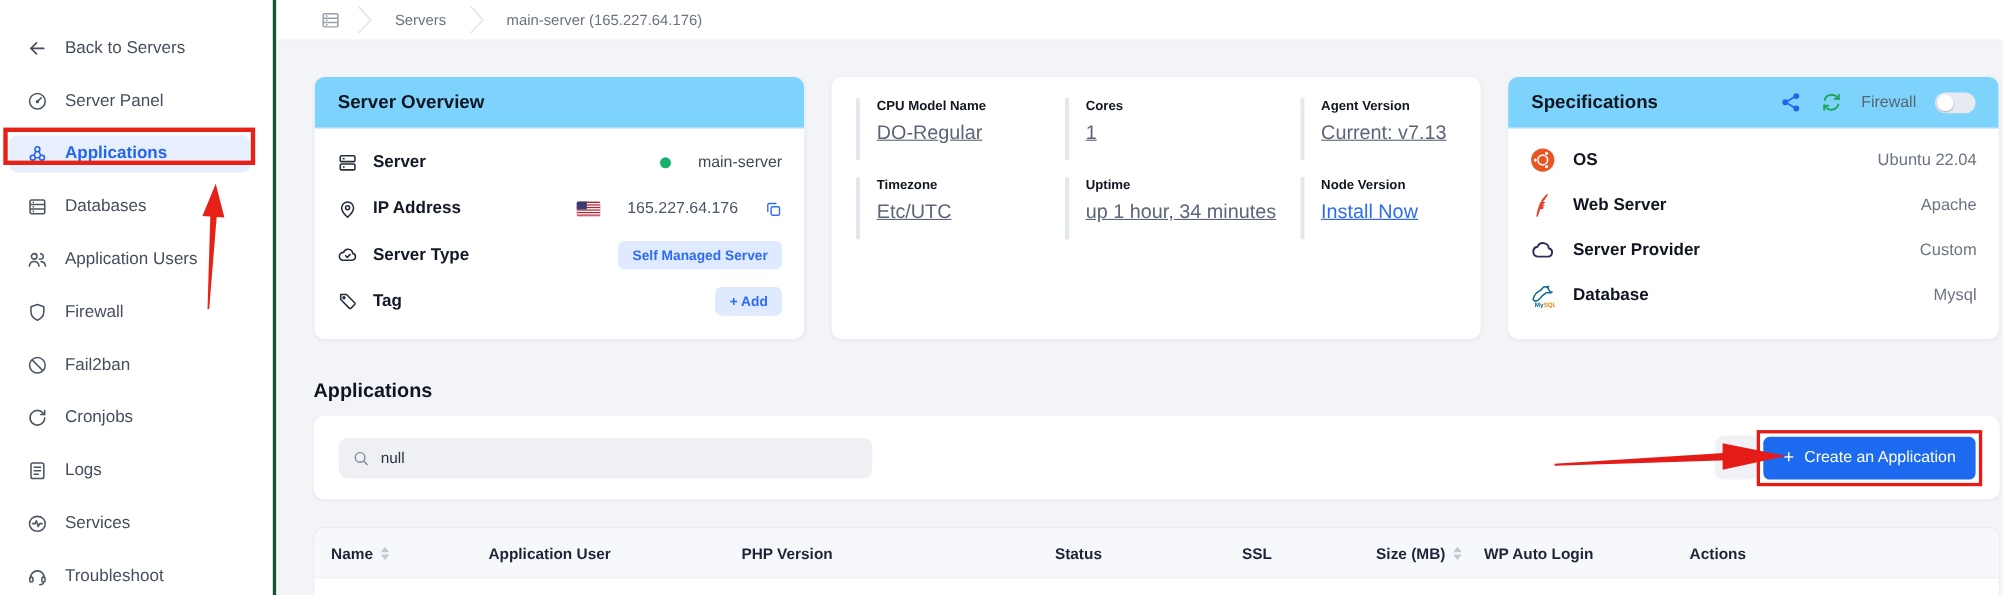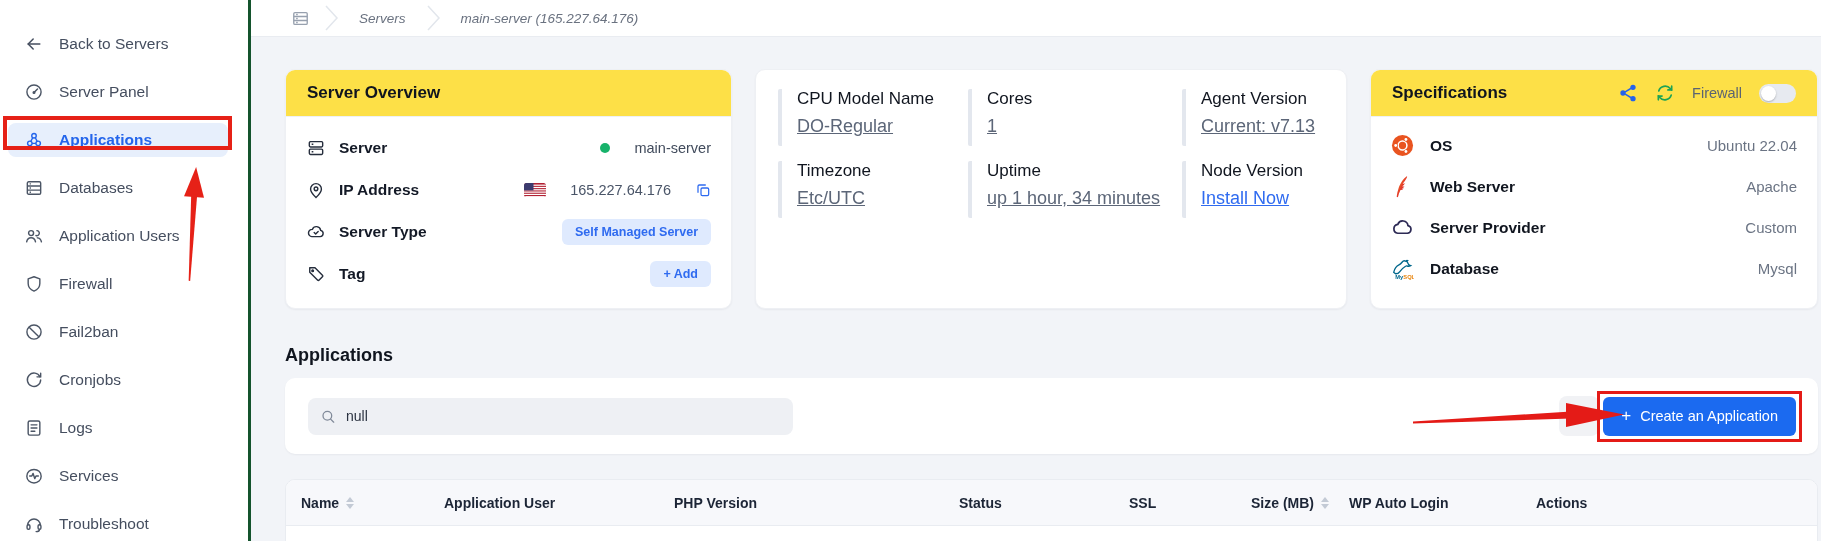--- a/index.html
+++ b/index.html
@@ -18,27 +18,27 @@
   .active-wrap { position:relative; }
   .red-box { position:absolute; left:3px; right:16px; top:-7px; bottom:7px;
              border:4px solid #e62117; pointer-events:none; }
   .red-arrow-v { position:absolute; left:180px; top:167px; pointer-events:none; }
 
   
   .main { flex:1; display:flex; flex-direction:column; min-width:0; }
   .breadcrumb { height:37px; background:#ffffff; border-bottom:1px solid #e9ecf1;
                 display:flex; align-items:center; padding-left:40px; gap:14px;
                 color:#6a7280; font-size:13.5px; flex:none; }
-  .crumb { padding:0 6px;font-style:italic; }
+  .crumb { padding:0 6px; }
   .content { flex:1; padding:32px 3px 0 34px; overflow:hidden; }
 
   .cards { display:flex; gap:23px; }
   .card { background:#ffffff; border-radius:10px; box-shadow:0 1px 2px rgba(16,24,40,.05);
           height:240px; overflow:hidden; border:1px solid #eef0f4; }
-  .card-hd { height:47px; background:#fde047; border-bottom:1px solid #eef1f5;
+  .card-hd { height:47px; background:#7dd3fc; border-bottom:1px solid #eef1f5;
              display:flex; align-items:center; padding:0 21px; font-size:17px;
              font-weight:700; color:#10151f; }
   .card-ov { width:447px; flex:none; }
   .card-cfg { width:592px; flex:none; }
   .card-spec { flex:1; }
 
   
   .ov-body { padding:10px 20px 0 20px; }
   .ov-row { height:42px; display:flex; align-items:center; }
   .ov-label { display:flex; align-items:center; gap:13px; font-size:15.5px;
@@ -47,21 +47,21 @@
             font-size:14.5px; color:#414b5c; font-weight:500;text-align:right; }
   .dot { width:10px; height:10px; border-radius:50%; background:#17b26a; }
   .flag { width:22px; height:14px; border-radius:2.5px; overflow:hidden; display:inline-flex; }
   .badge { background:#dfeafe; color:#2f6bf0; font-size:12.5px; font-weight:700;
            padding:6px 13px; border-radius:6px; cursor:pointer; }
 
   
   .cfg-body { padding:19px 22px 0 22px; display:grid;
               grid-template-columns:190px 214px 1fr; row-gap:15px; }
   .cfg-item { border-left:4px solid #e3e7ee; border-radius:2px; padding-left:15px; height:57px; }
-  .cfg-title { font-size:17px; font-weight:400; color:#10151f; margin-bottom:7px; }
+  .cfg-title { font-size:12px; font-weight:700; color:#10151f; margin-bottom:7px; }
   .cfg-val { font-size:18px; color:#5c6678;text-decoration:underline; }
   .cfg-val a { color:#2f6bf0; text-decoration:underline; cursor:pointer; }
 
   
   .spec-hd-icons { margin-left:auto; display:flex; align-items:center; gap:17px; }
   .spec-fw { font-size:14.5px; color:#5b6472; font-weight:400; }
   .toggle { width:37px; height:19px; border-radius:10px; background:#e7eaf0;
             position:relative; cursor:pointer; }
   .toggle::after { content:""; position:absolute; width:15px; height:15px; border-radius:50%;
                    background:#fff; top:2px; left:2px; box-shadow:0 1px 2px rgba(0,0,0,.25); }

